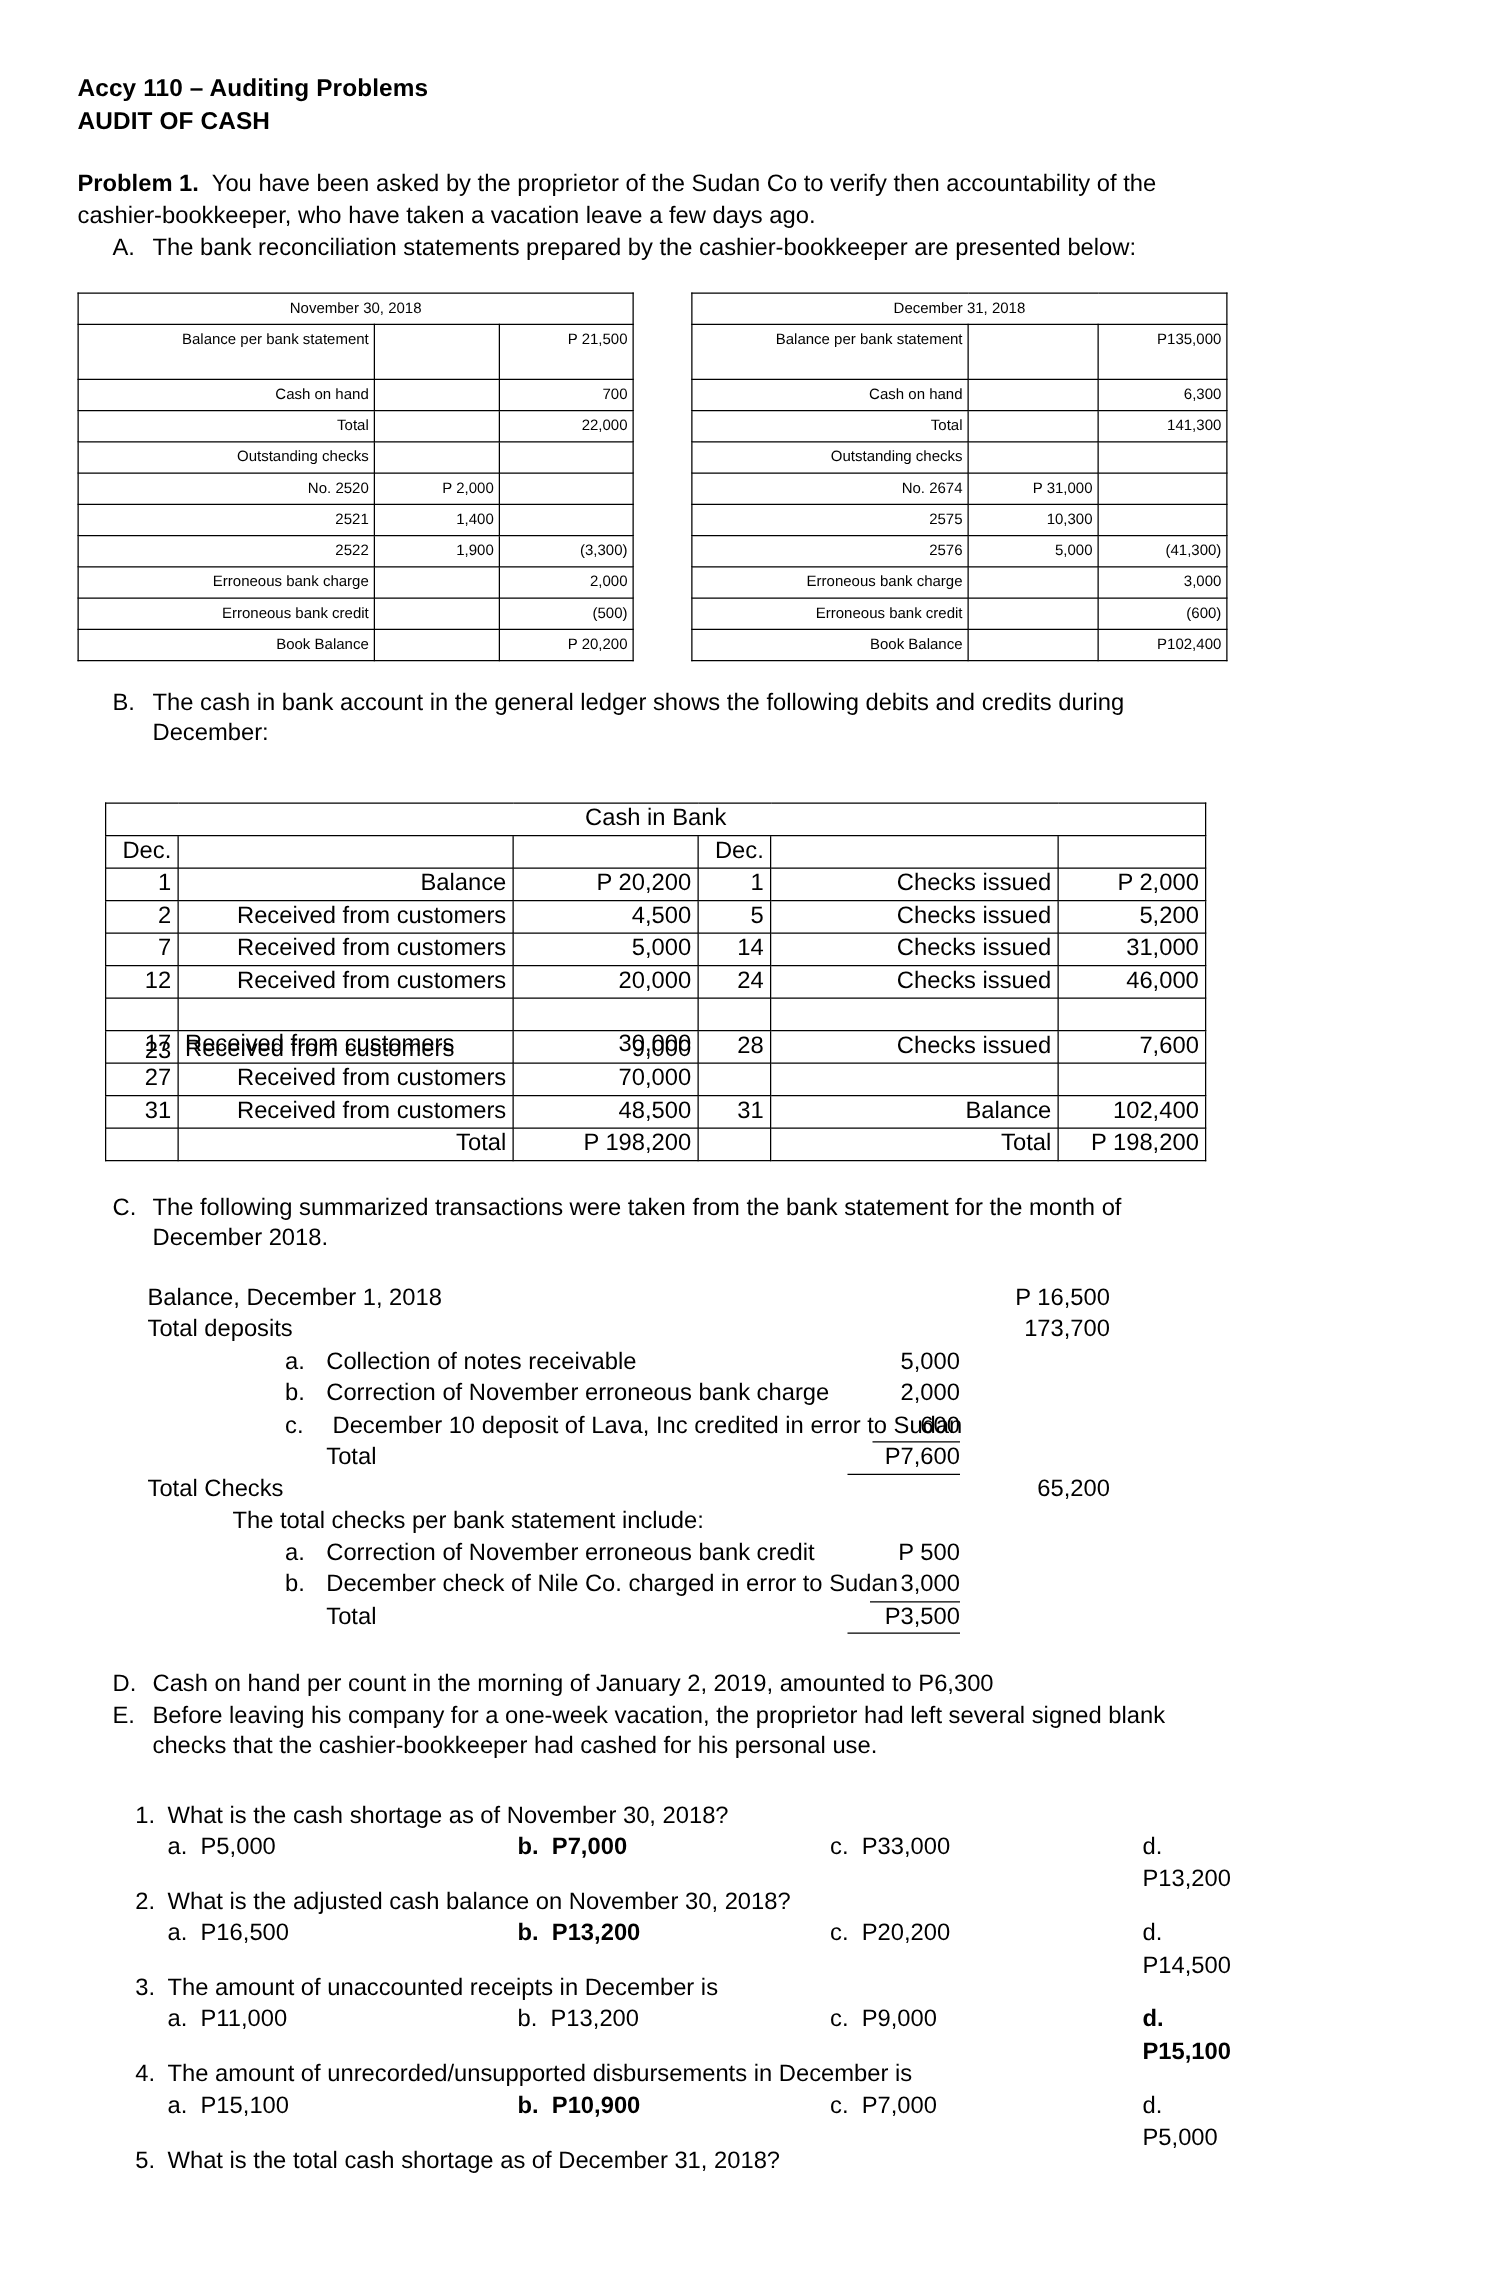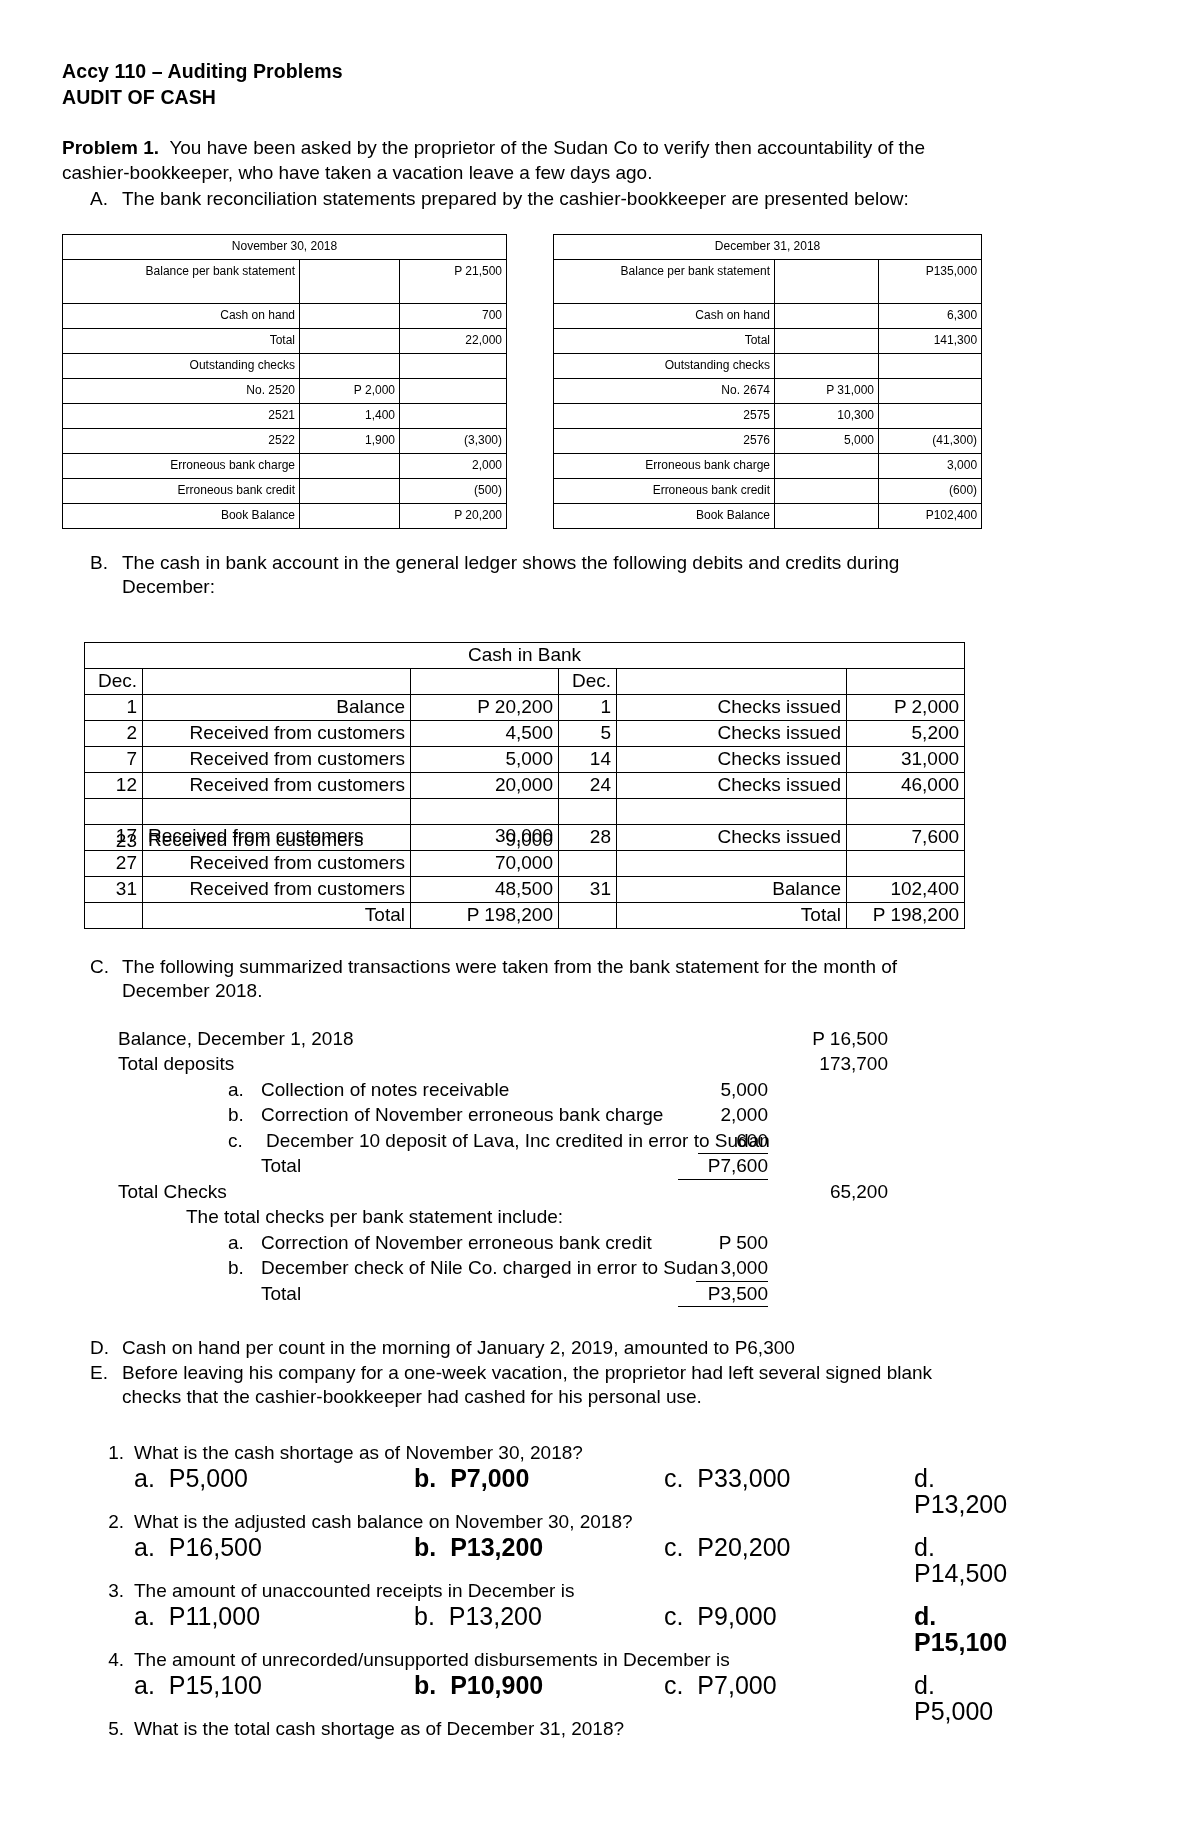--- a/index.html
+++ b/index.html
@@ -144,21 +144,21 @@
     display: flex;
     font-size: 19px;
     line-height: 25px;
   }
   .qnum { width: 34px; flex: 0 0 34px; text-align: right; padding-right: 10px; }
   .qtext { flex: 1 1 auto; }
   .opts {
     position: relative;
     height: 26px;
     margin-left: 44px;
-    font-size: 25px;
+    font-size: 19px;
     line-height: 26px;
   }
   .opt { position: absolute; }
   .opt.bold { font-weight: bold; }
   .op-a { left: 0px; }
   .op-b { left: 280px; }
   .op-c { left: 530px; }
   .op-d { left: 780px; }
 </style>
 </head>

